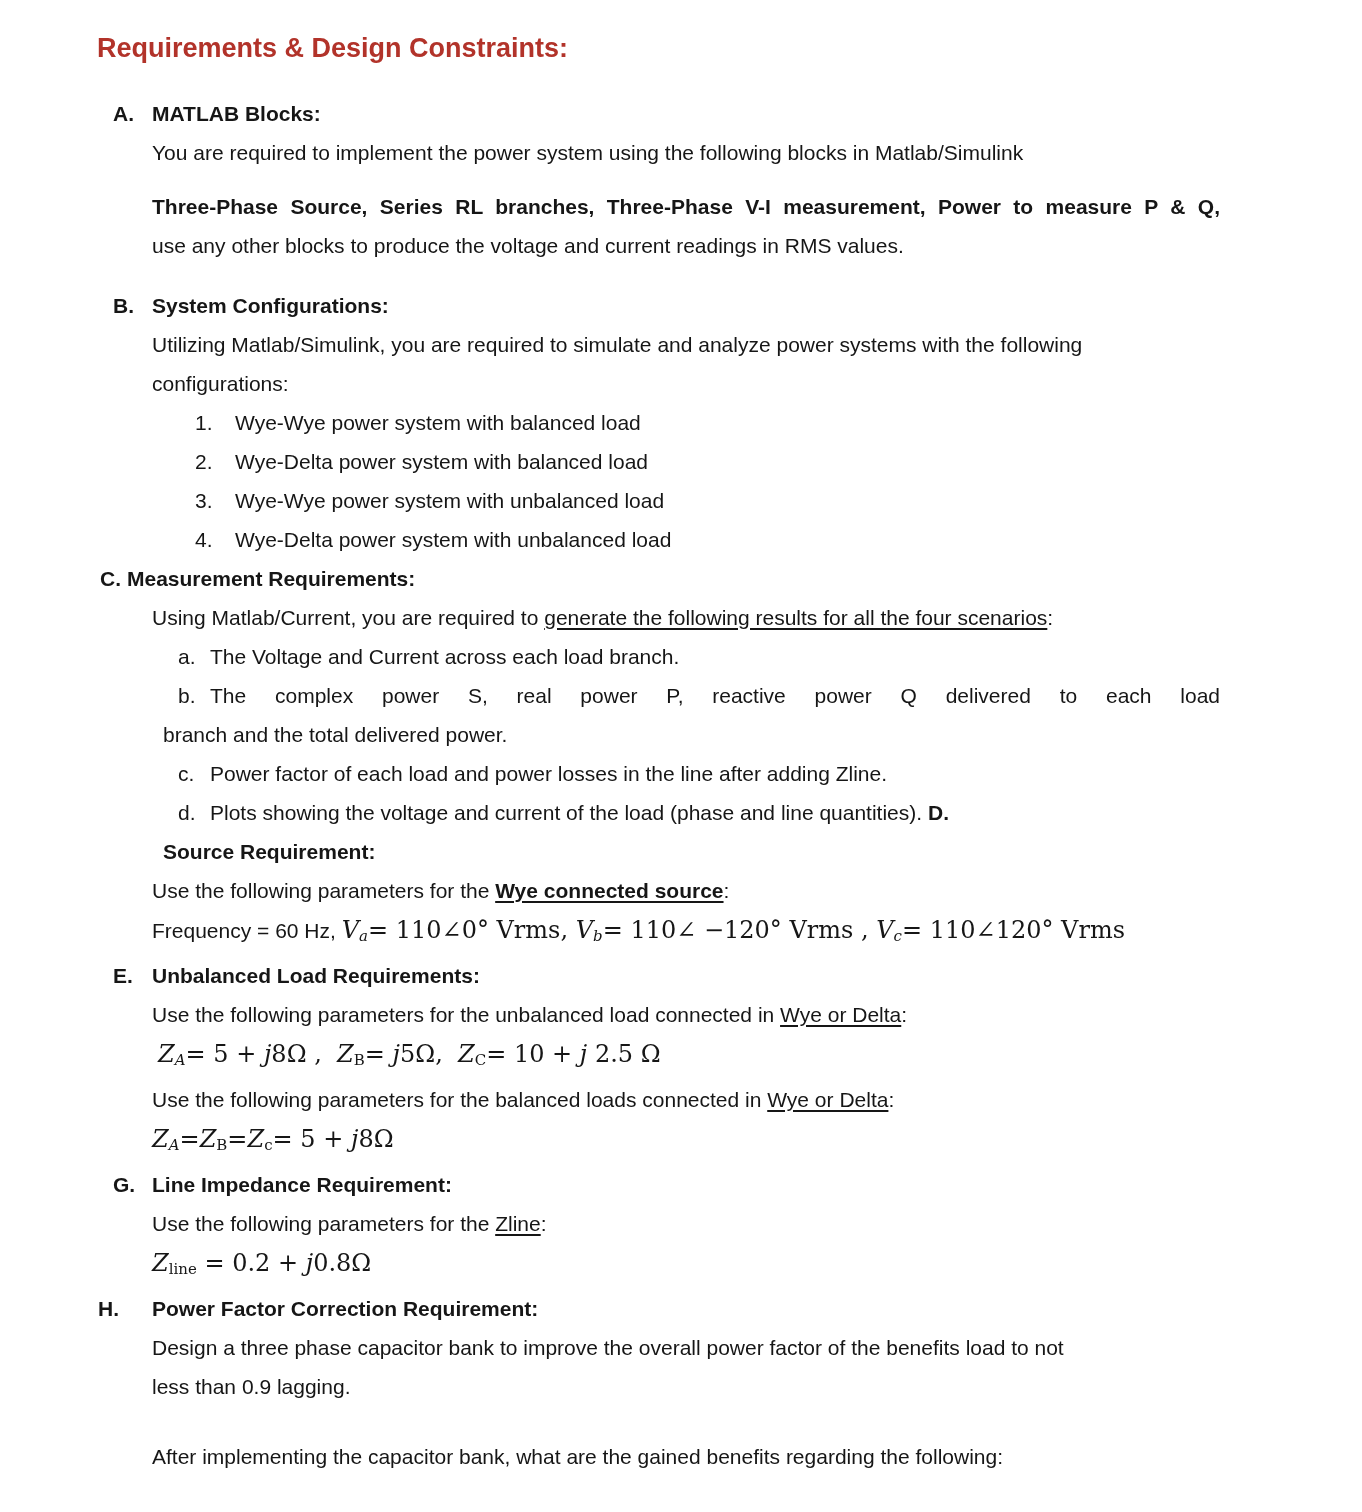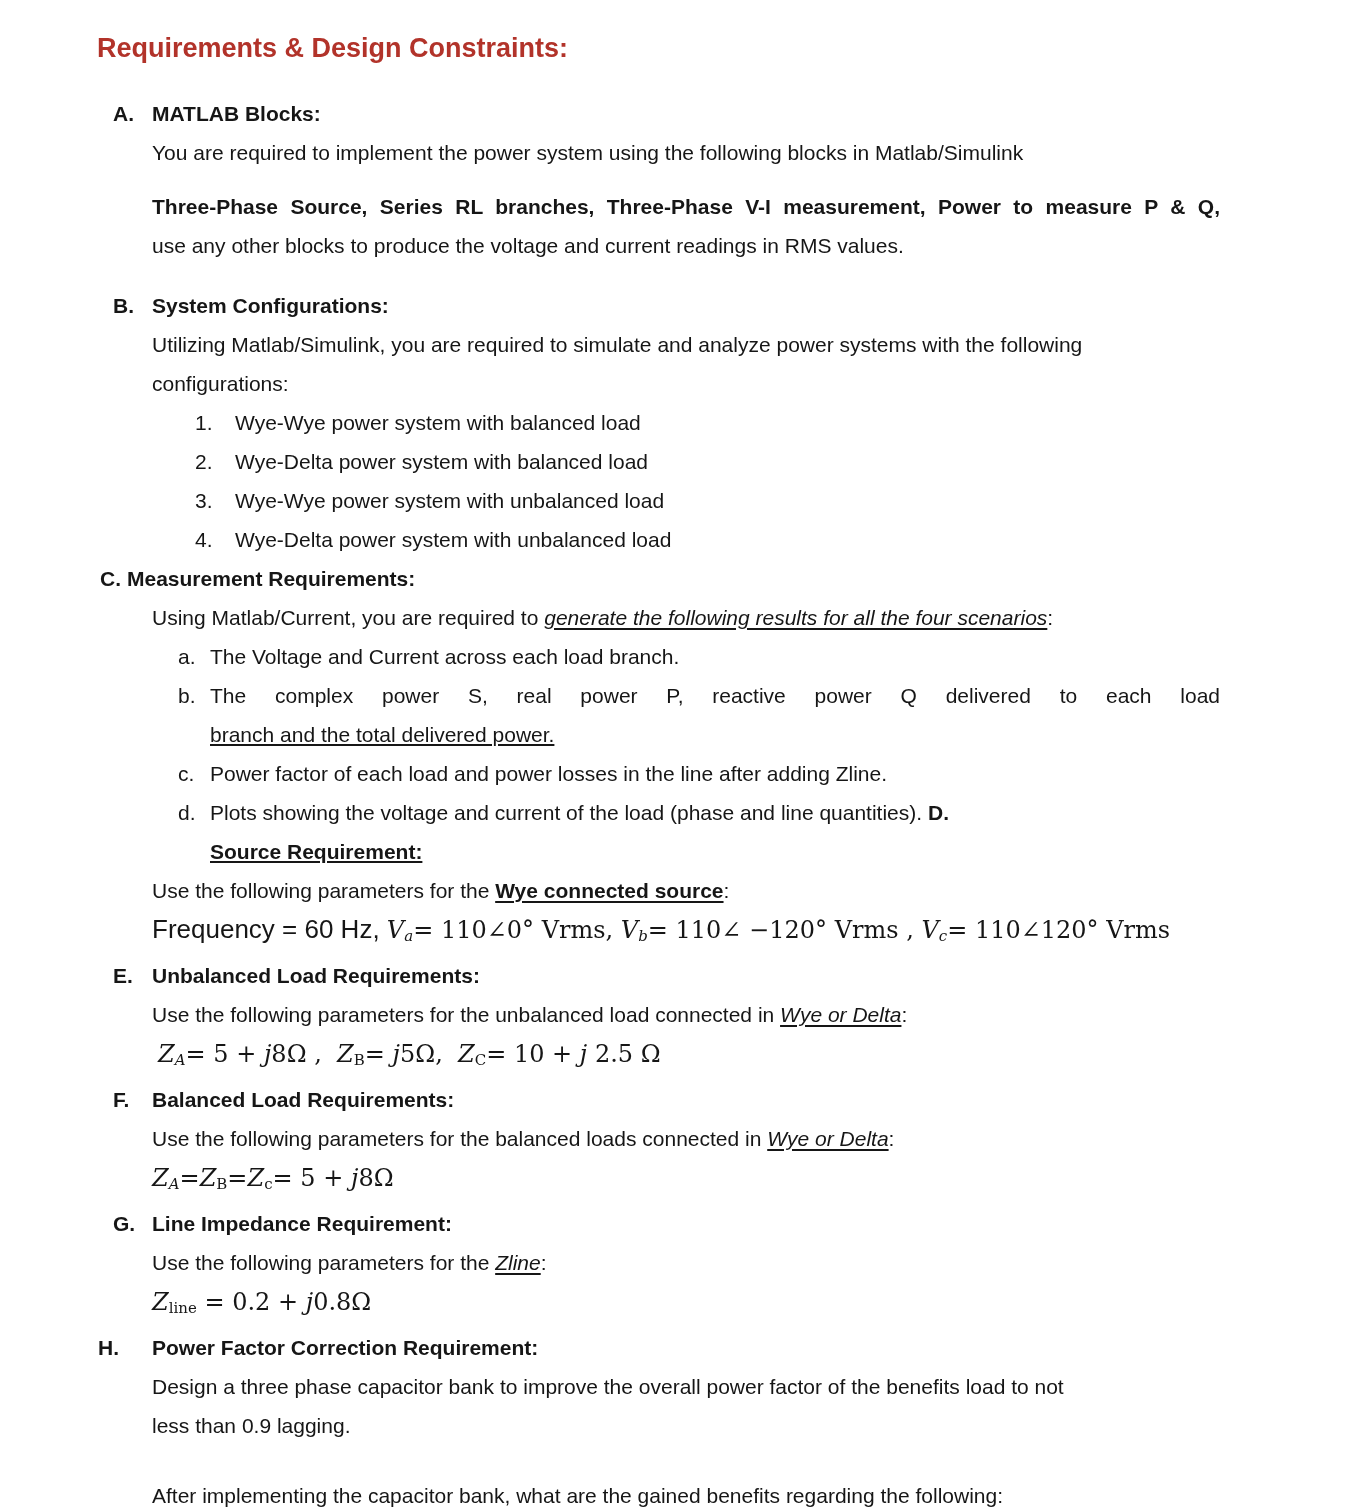--- a/index.html
+++ b/index.html
@@ -34,51 +34,51 @@
     white-space: nowrap;
   }
   .heading { font-weight: 700; }
   .hl { display: inline-block; }
   .hl-std { margin-left: 16px; width: 39px; }
   .hl-c   { margin-left: 3px;  width: 27px; }
   .hl-h   { margin-left: 1px;  width: 54px; }
   .ind { padding-left: 55px; }
   .num  { display: inline-block; margin-left: 98px; width: 40px; }
   .slet { display: inline-block; margin-left: 81px; width: 32px; }
-  .cont { display: inline-block; margin-left: 113px; text-decoration: underline; }
+  .cont { display: inline-block; margin-left: 66px; }
 
   
   .stretch {
     white-space: normal;
     text-align: justify;
     text-align-last: justify;
     width: 1068px;
     font-weight: bold;
   }
   .stretch-inline {
     display: inline-block;
     vertical-align: top;
     white-space: normal;
     text-align: justify;
     text-align-last: justify;
     width: 1010px;
   }
 
   .b { font-weight: 700; }
-  .u-it { font-style: italic; text-decoration: underline; text-underline-offset: 3px; }
+  .u-it { text-decoration: underline; text-underline-offset: 3px; }
   .u-b  { font-weight: 700; text-decoration: underline; text-underline-offset: 3px; }
 
   .gap-sm { height: 15px; }
   .gap-md { height: 21px; }
   .gap-lg { height: 31px; }
 
   
   .math { font-size: 24px; }
   .pad6 { padding-left: 61px; }
-  .m-sans { font-family: "Liberation Sans", sans-serif; font-size: 26px; }
+  .m-sans { font-family: "Liberation Sans", sans-serif; font-size: 21px; }
   .m-n  { font-family: "DejaVu Serif", serif; }
   .m-i  { font-family: "DejaVu Serif", serif; font-style: italic; }
   .m-s  { font-family: "DejaVu Serif", serif; font-size: 15px; vertical-align: -3px; }
   .m-si { font-family: "DejaVu Serif", serif; font-size: 15px; font-style: italic; vertical-align: -3px; }
 </style>
 </head>
 <body>
 
 <div class="page">
 
@@ -154,23 +154,20 @@
     <div class="line heading">
       <span class="hl hl-std">E.</span><span>Unbalanced Load Requirements:</span>
     </div>
     <div class="line ind">
       <span>Use the following parameters for the unbalanced load connected in </span><span class="u-it">Wye or Delta</span><span>:</span>
     </div>
     <div class="line math pad6"><span class="m-i">Z</span><span class="m-si">A</span><span class="m-n">= 5 + </span><span class="m-i">j</span><span class="m-n">8Ω&nbsp;,&nbsp;&nbsp;</span><span class="m-i">Z</span><span class="m-s">B</span><span class="m-n">= </span><span class="m-i">j</span><span class="m-n">5Ω,&nbsp;&nbsp;</span><span class="m-i">Z</span><span class="m-s">C</span><span class="m-n">= 10 + </span><span class="m-i">j</span><span class="m-n"> 2.5 Ω</span></div>
   </section>
 
   <section>
-    <div class="line heading">
-      <span class="hl hl-std">F.</span><span>Balanced Load Requirements:</span>
-    </div>
     <div class="line ind">
       <span>Use the following parameters for the balanced loads connected in </span><span class="u-it">Wye or Delta</span><span>:</span>
     </div>
     <div class="line ind math"><span class="m-i">Z</span><span class="m-si">A</span><span class="m-n">=</span><span class="m-i">Z</span><span class="m-s">B</span><span class="m-n">=</span><span class="m-i">Z</span><span class="m-s">c</span><span class="m-n">= 5 + </span><span class="m-i">j</span><span class="m-n">8Ω</span></div>
   </section>
 
   <section>
     <div class="line heading">
       <span class="hl hl-std">G.</span><span>Line Impedance Requirement:</span>
     </div>

